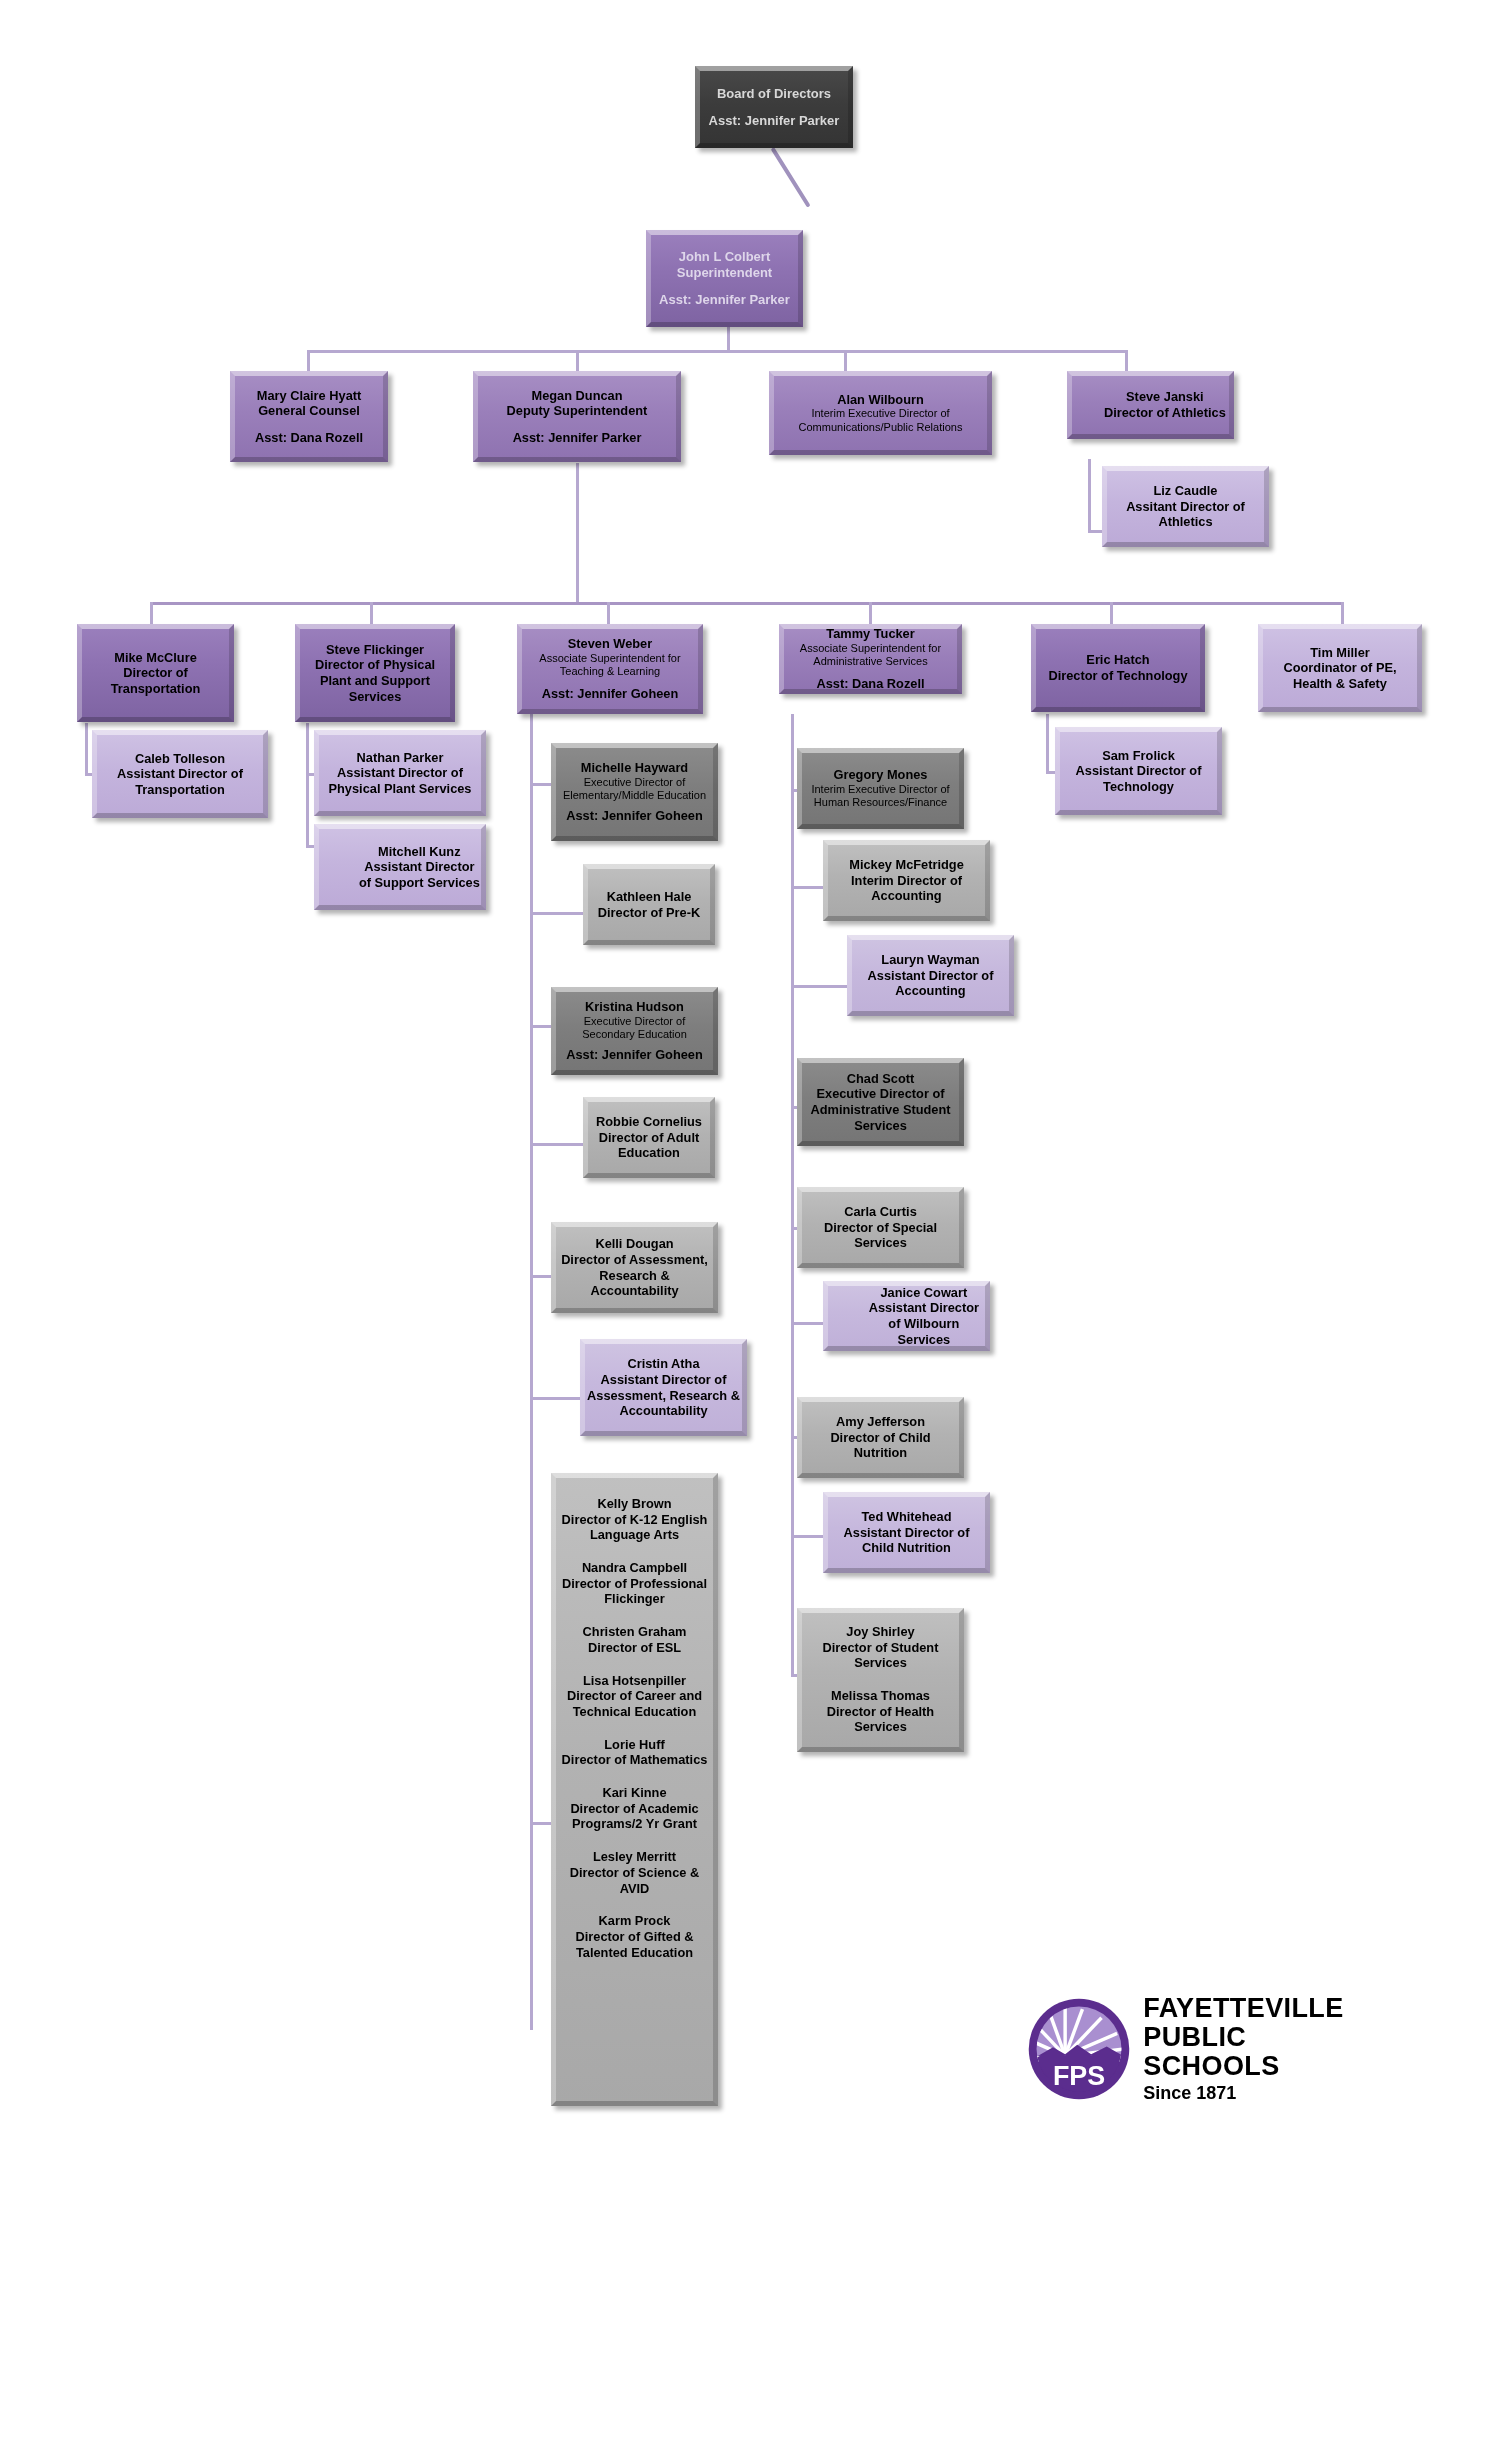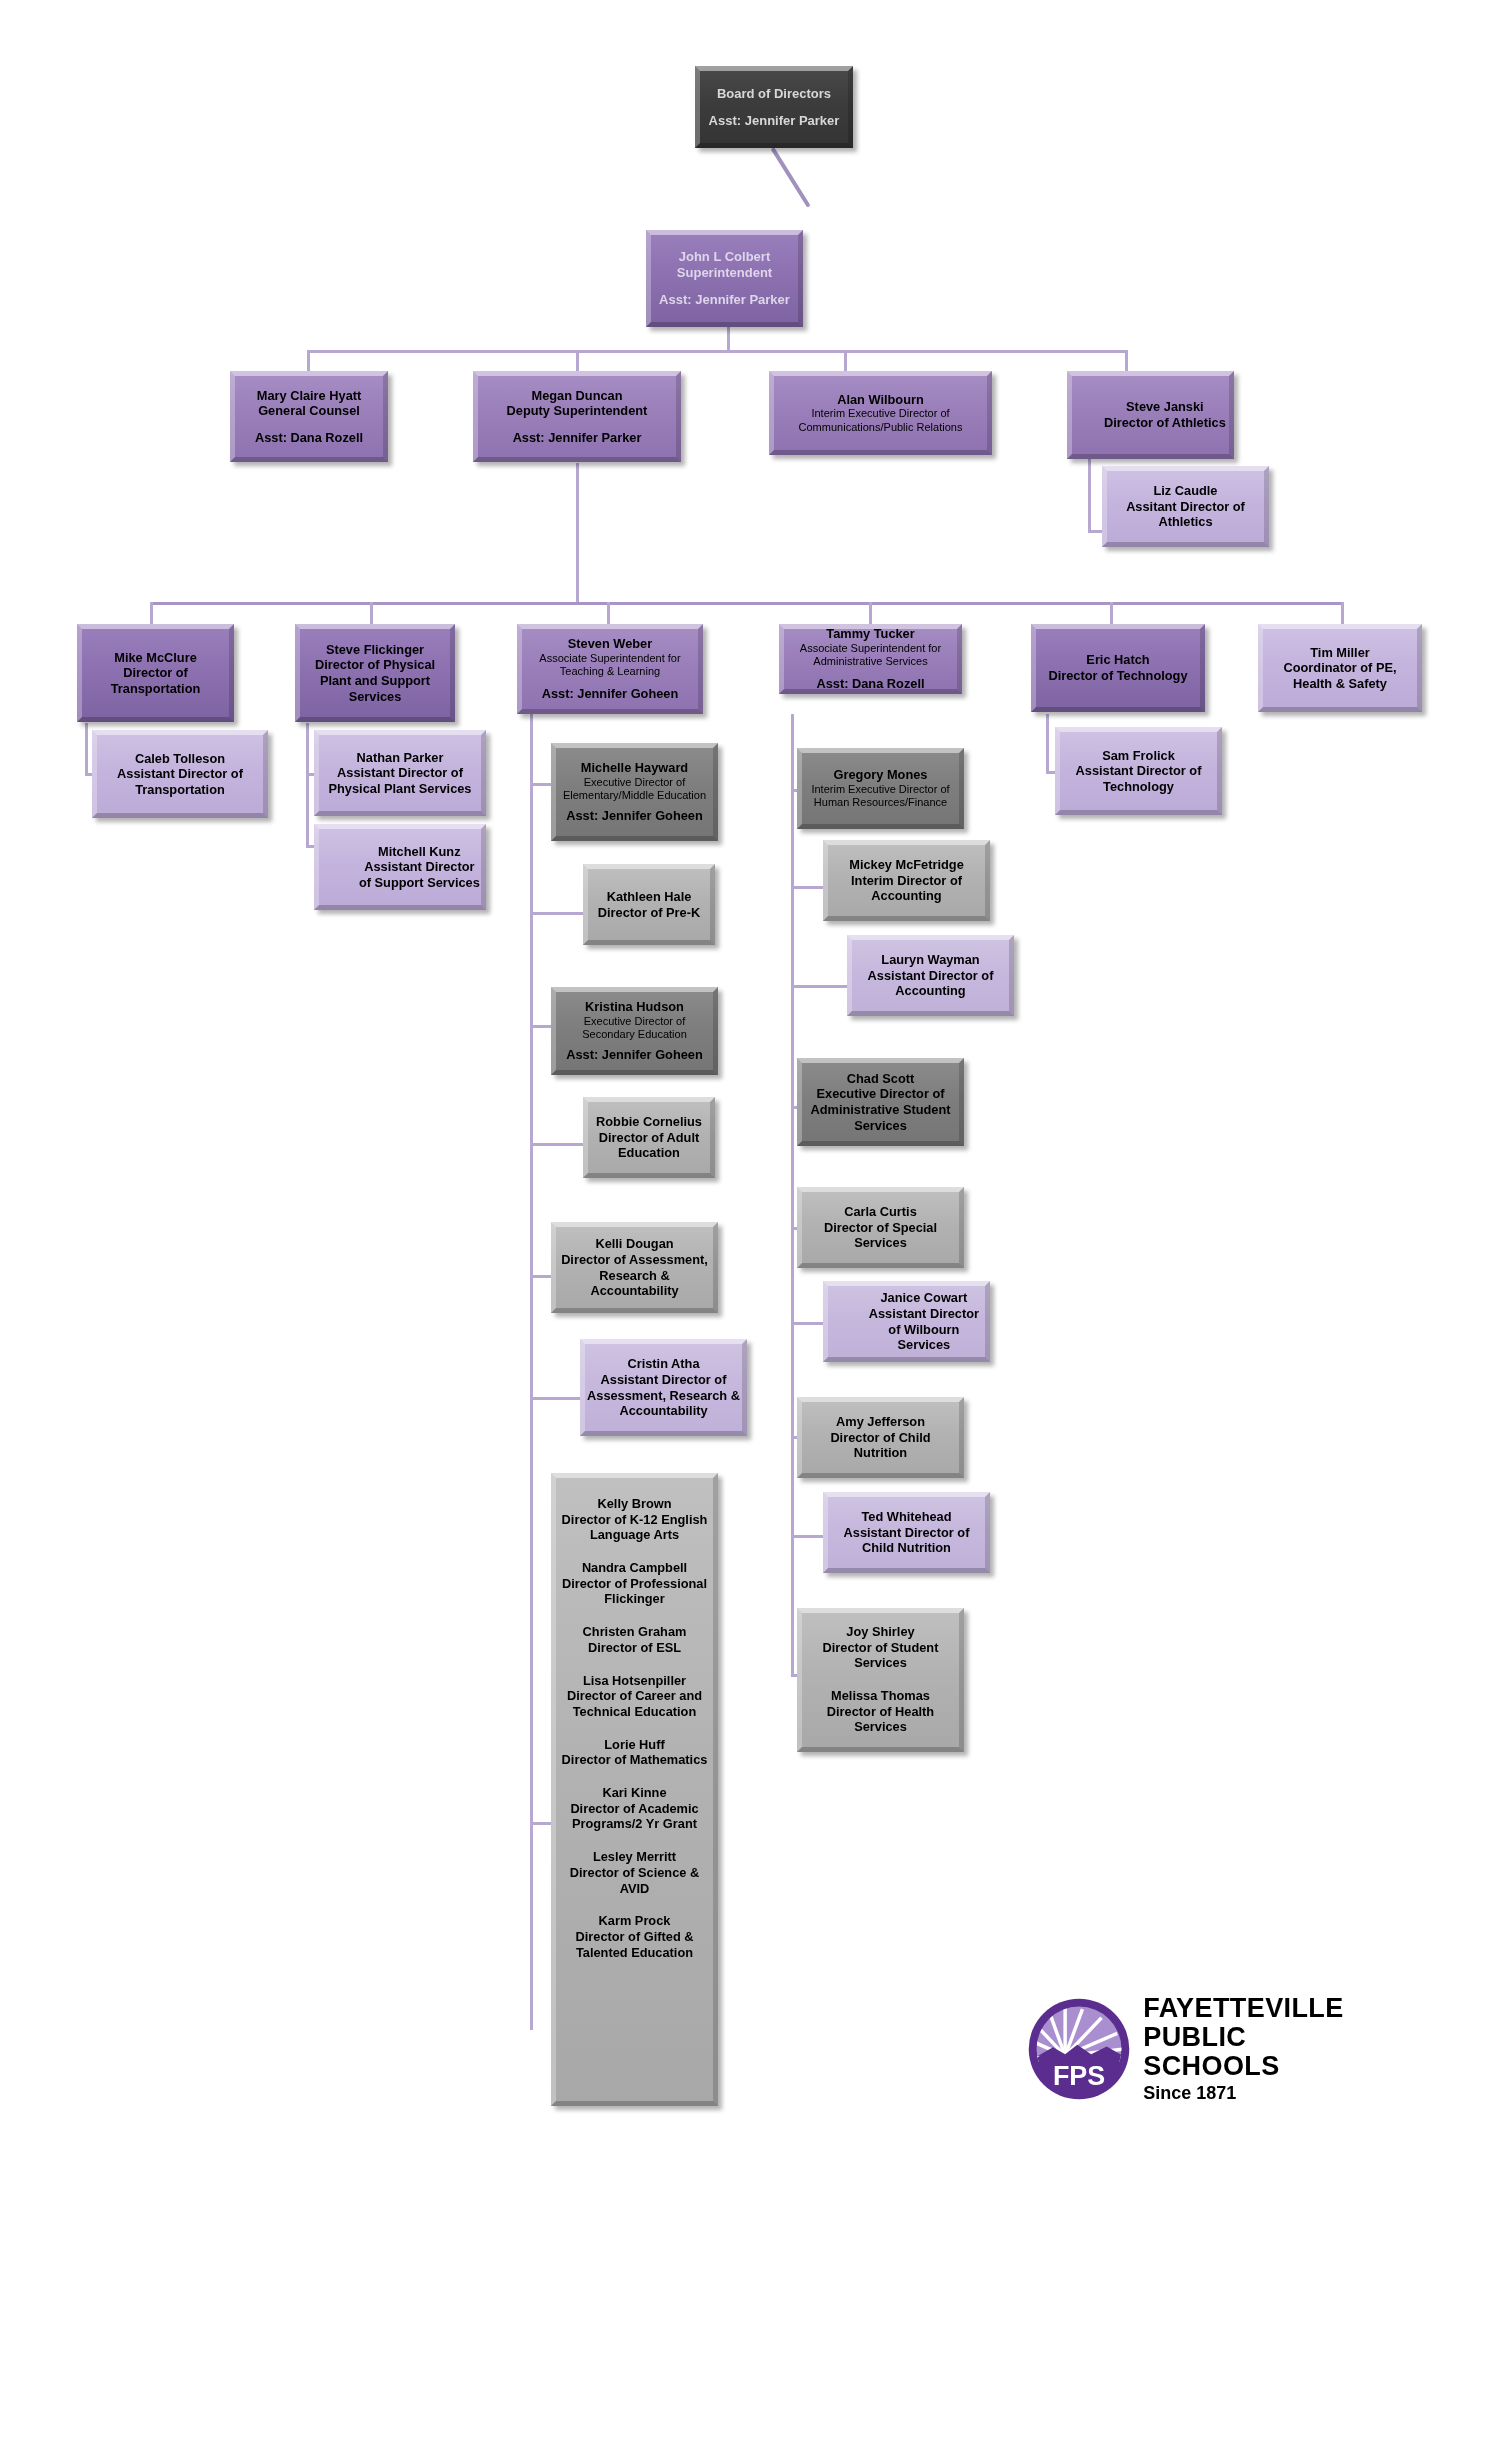--- a/index.html
+++ b/index.html
@@ -151,21 +151,21 @@
     <div class="nm">Megan Duncan</div>
     <div class="ttl">Deputy Superintendent</div>
     <div class="asst">Asst: Jennifer Parker</div>
   </div>
 
   <div class="box c-purple" style="left:769px; top:371px; width:223px; height:84px; font-size:12.8px;">
     <div class="nm">Alan Wilbourn</div>
     <div class="ttl-light" style="font-size:11px;">Interim Executive Director of Communications/Public Relations</div>
   </div>
 
-  <div class="box c-purple" style="left:1067px; top:371px; width:167px; height:88px; font-size:12.8px;padding-left:34px;">
+  <div class="box c-purple" style="left:1067px; top:371px; width:167px; height:68px; font-size:12.8px;padding-left:34px;">
     <div class="nm">Steve Janski</div>
     <div class="ttl">Director of Athletics</div>
   </div>
 
   <div class="box c-lilac" style="left:1102px; top:466px; width:167px; height:81px; font-size:12.8px;">
     <div class="nm">Liz Caudle</div>
     <div class="ttl">Assitant Director of Athletics</div>
   </div>
 
   <div class="box c-purple-dk" style="left:77px; top:624px; width:157px; height:98px; font-size:12.8px;">
@@ -281,21 +281,21 @@
 
   <div class="box c-gray-dk" style="left:797px; top:1058px; width:167px; height:88px; font-size:12.8px;">
     <div class="nm">Chad Scott</div>
     <div class="ttl">Executive Director of Administrative Student Services</div>
   </div>
 
   <div class="box c-gray" style="left:797px; top:1187px; width:167px; height:81px; font-size:12.8px;">
     <div class="nm">Carla Curtis</div>
     <div class="ttl">Director of Special Services</div>
   </div>
-  <div class="box c-lilac2" style="left:823px; top:1281px; width:167px; height:81px; font-size:12.8px;padding-left:40px;">
+  <div class="box c-lilac2" style="left:823px; top:1281px; width:167px; height:70px; font-size:12.8px;padding-left:40px;">
     <div class="nm">Janice Cowart</div>
     <div class="ttl">Assistant Director of Wilbourn Services</div>
   </div>
 
   <div class="box c-gray" style="left:797px; top:1397px; width:167px; height:81px; font-size:12.8px;">
     <div class="nm">Amy Jefferson</div>
     <div class="ttl">Director of Child Nutrition</div>
   </div>
   <div class="box c-lilac2" style="left:823px; top:1492px; width:167px; height:81px; font-size:12.8px;">
     <div class="nm">Ted Whitehead</div>

